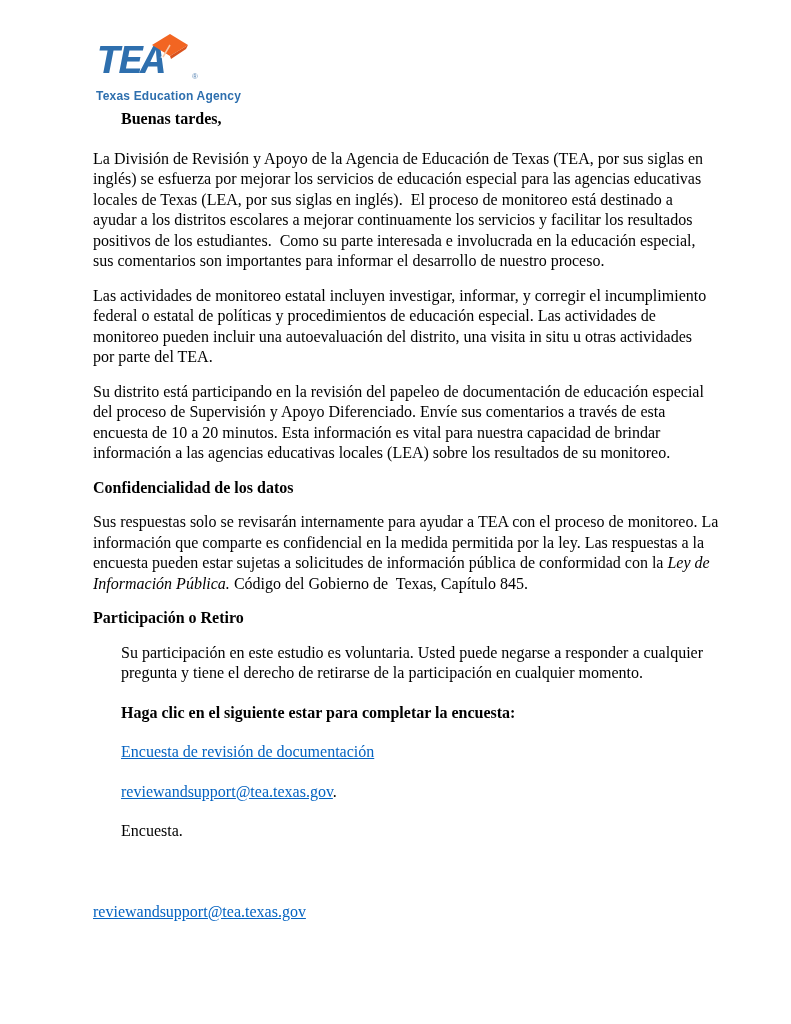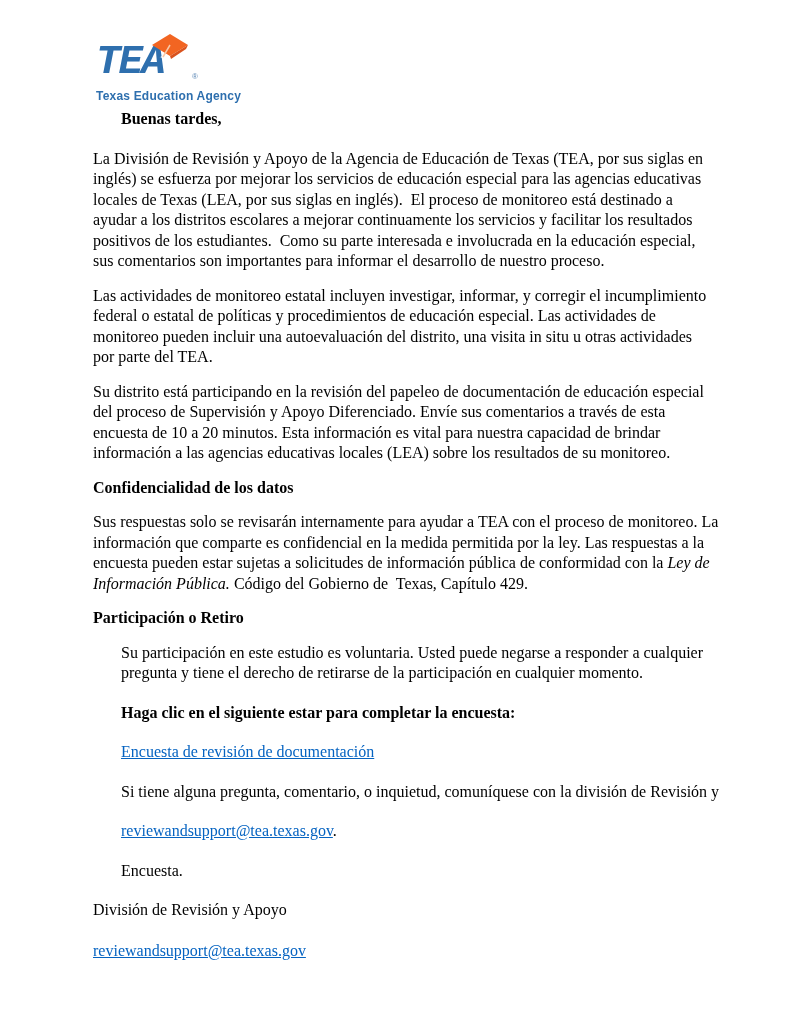--- a/index.html
+++ b/index.html
@@ -106,33 +106,32 @@
     <p>Su distrito está participando en la revisión del papeleo de documentación de educación especial
 del proceso de Supervisión y Apoyo Diferenciado. Envíe sus comentarios a través de esta
 encuesta de 10 a 20 minutos. Esta información es vital para nuestra capacidad de brindar
 información a las agencias educativas locales (LEA) sobre los resultados de su monitoreo.</p>
 
     <p class="bold">Confidencialidad de los datos</p>
 
     <p><span>Sus respuestas solo se revisarán internamente para ayudar a TEA con el proceso de monitoreo. La
 información que comparte es confidencial en la medida permitida por la ley. Las respuestas a la
 encuesta pueden estar sujetas a solicitudes de información pública de conformidad con la </span><span class="italic">Ley de
-Información Pública.</span><span> Código del Gobierno de  Texas, Capítulo 429.</span></p>
+Información Pública.</span><span> Código del Gobierno de  Texas, Capítulo 845.</span></p>
 
     <p class="bold">Participación o Retiro</p>
 
     <p class="mb-lg">Su participación en este estudio es voluntaria. Usted puede negarse a responder a cualquier
 pregunta y tiene el derecho de retirarse de la participación en cualquier momento.</p>
 
     <p class="bold mb-lg">Haga clic en el siguiente estar para completar la encuesta:</p>
 
     <p class="mb-lg"><a href="#" class="link">Encuesta de revisión de documentación</a></p>
 
-    <p class="mb-lg">Si tiene alguna pregunta, comentario, o inquietud, comuníquese con la división de Revisión y</p>
 
     <p class="mb-lg"><a href="#" class="link">reviewandsupport@tea.texas.gov</a><span>.</span></p>
 
     <p class="mb-lg">Encuesta.</p>
 
-    <p><span class="sig-line">División de Revisión y Apoyo</span><br><br><a href="#" class="link">reviewandsupport@tea.texas.gov</a></p>
+    <p><br><br><a href="#" class="link">reviewandsupport@tea.texas.gov</a></p>
 
   </main>
 </div>
 
 </body></html>

